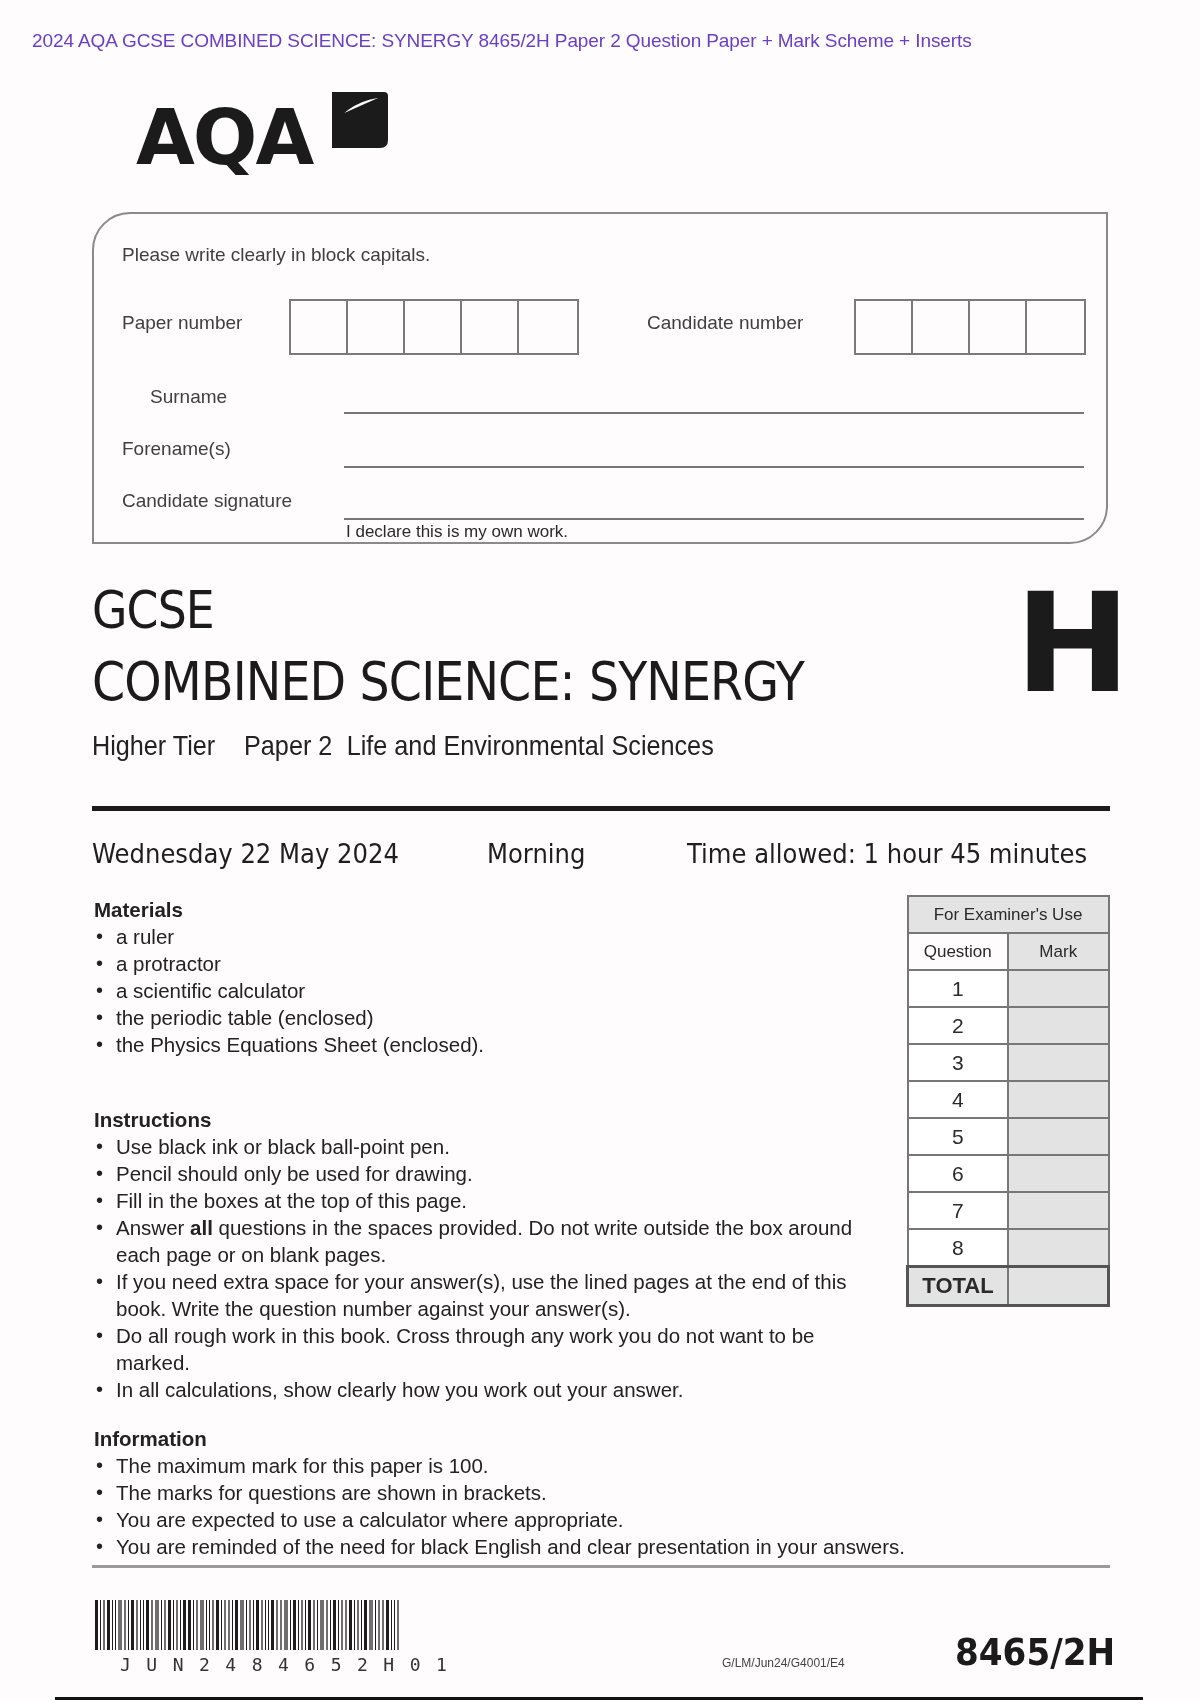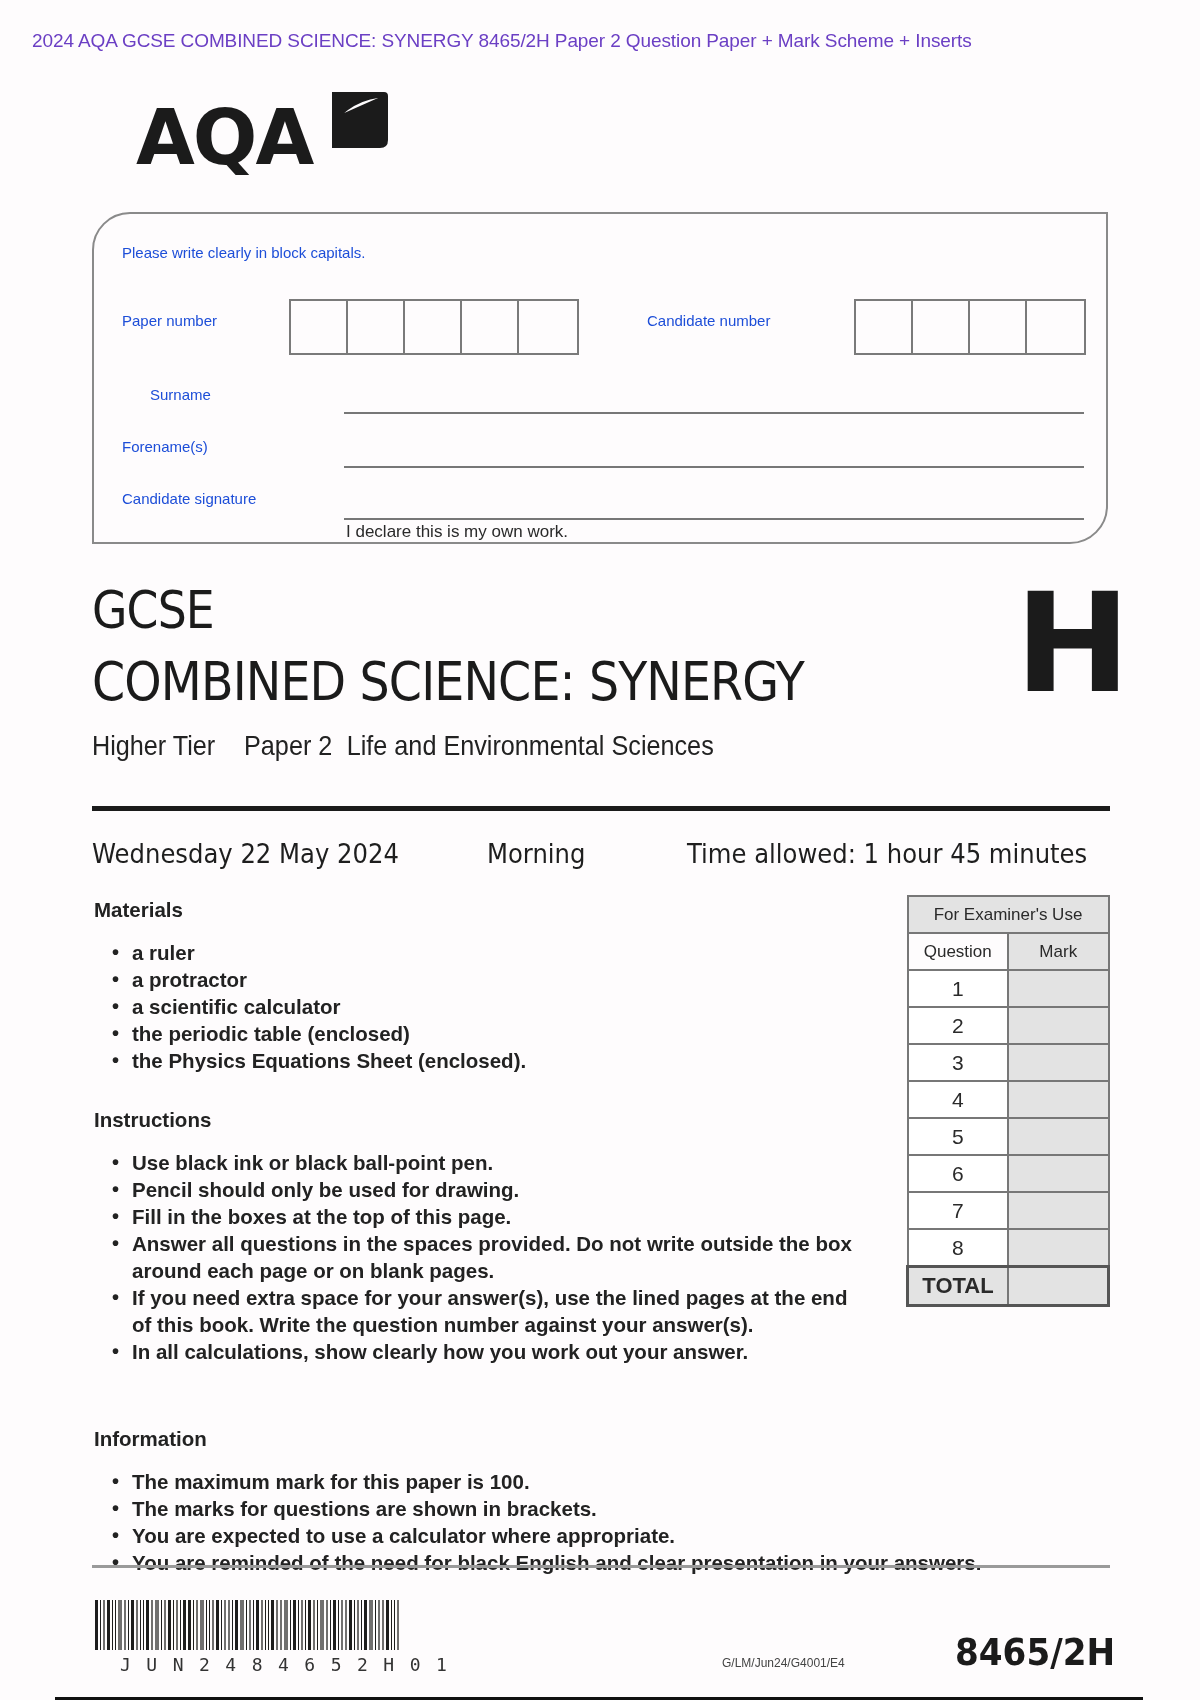--- a/index.html
+++ b/index.html
@@ -19,38 +19,38 @@
     font-family: "DejaVu Sans", sans-serif; font-weight: bold;
     font-size: 76px; letter-spacing: -2px; color: #1b1b1b; line-height: 1;
   }
   .logo-mark { position: absolute; left: 192px; top: 0; width: 60px; height: 56px; }
 
   .form-box {
     left: 92px; top: 212px; width: 1016px; height: 332px;
     border: 2px solid #8a8a8a; border-radius: 38px 0 38px 0;
     box-sizing: border-box;
   }
-  .form-label { font-size: 15px; color: #1d4ed8; }
+  .form-label { font-size: 19px; color: #404040; }
   .boxes { display: flex; border: 2px solid #7a7a7a; height: 56px; box-sizing: border-box; }
   .boxes .cell { width: 57px; border-right: 2px solid #7a7a7a; box-sizing: border-box; }
   .boxes .cell:last-child { border-right: none; }
   .line { height: 0; border-top: 2px solid #777; }
   .declare { font-size: 17px; color: #2a2a2a; }
 
   .big { font-family: "DejaVu Sans", sans-serif; color: #1b1b1b; }
   .gcse { left: 92px; top: 580px; font-size: 52px; font-weight: normal; letter-spacing: -1px; transform: scaleX(0.88); transform-origin: left; }
   .subject { left: 92px; top: 650px; font-size: 54px; letter-spacing: -1px; transform: scaleX(0.88); transform-origin: left; }
   .tier { left: 92px; top: 730px; font-size: 28px; color: #222; transform: scaleX(0.9); transform-origin: left; }
   .tier-badge { left: 1015px; top: 575px; font-family: "DejaVu Sans", sans-serif; font-weight: bold; font-size: 138px; line-height: 1; color: #1b1b1b; }
   .thick-rule { left: 92px; top: 806px; width: 1018px; height: 5px; background: #1b1b1b; }
   .date-row { top: 838px; font-family: "DejaVu Sans", sans-serif; font-size: 27px; color: #1e1e1e; transform: scaleX(0.9); transform-origin: left; }
 
   .section { left: 94px; font-size: 20.5px; color: #222; line-height: 27px; }
   .section h3 { margin: 0; font-size: 20.5px; font-weight: bold; }
-  .section ul { list-style: none; margin: 16px; padding: 0; font-weight: bold; }
+  .section ul { list-style: none; margin: 0; padding: 0; }
   .section li { position: relative; padding-left: 22px; }
   .section li::before { content: "\2022"; position: absolute; left: 2px; top: 0; font-size: 20px; }
 
   .exam-table {
     left: 906px; top: 895px; width: 204px; border-collapse: collapse;
     font-size: 17px; color: #2a2a2a;
   }
   .exam-table td, .exam-table th {
     border: 2px solid #777; text-align: center; padding: 0; font-weight: normal;
   }
@@ -137,20 +137,21 @@
 </div>
 
 <div class="abs section" style="top:1106px; width:790px;">
   <h3>Instructions</h3>
   <ul>
     <li>Use black ink or black ball-point pen.</li>
     <li>Pencil should only be used for drawing.</li>
     <li>Fill in the boxes at the top of this page.</li>
     <li><span>Answer </span><b>all</b><span> questions in the spaces provided.  Do not write outside the box around each page or on blank pages.</span></li>
     <li>If you need extra space for your answer(s), use the lined pages at the end of this book.  Write the question number against your answer(s).</li>
+    <li>Do all rough work in this book.  Cross through any work you do not want to be marked.</li>
     <li>In all calculations, show clearly how you work out your answer.</li>
   </ul>
 </div>
 
 <div class="abs section" style="top:1425px; width:1010px;">
   <h3>Information</h3>
   <ul>
     <li>The maximum mark for this paper is 100.</li>
     <li>The marks for questions are shown in brackets.</li>
     <li>You are expected to use a calculator where appropriate.</li>

